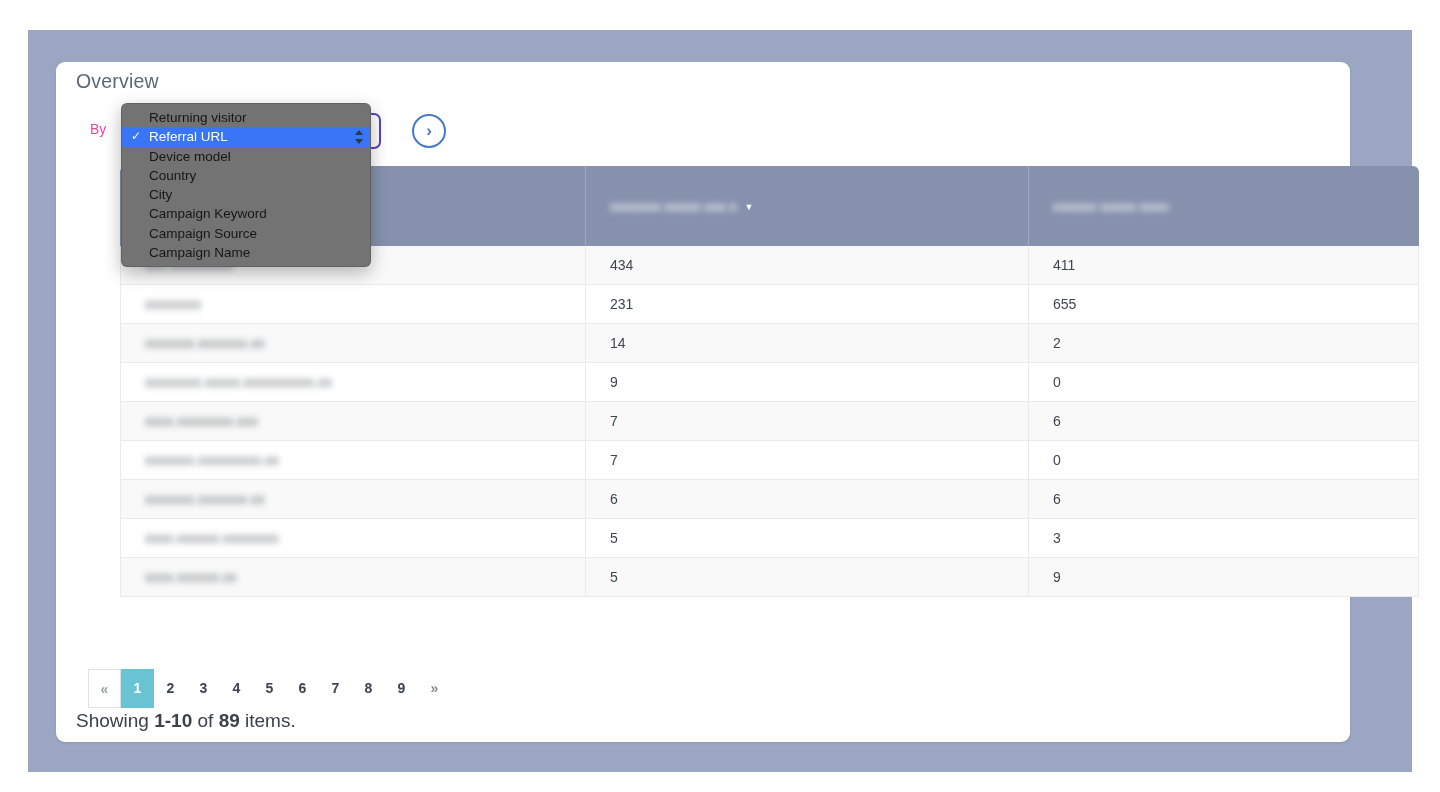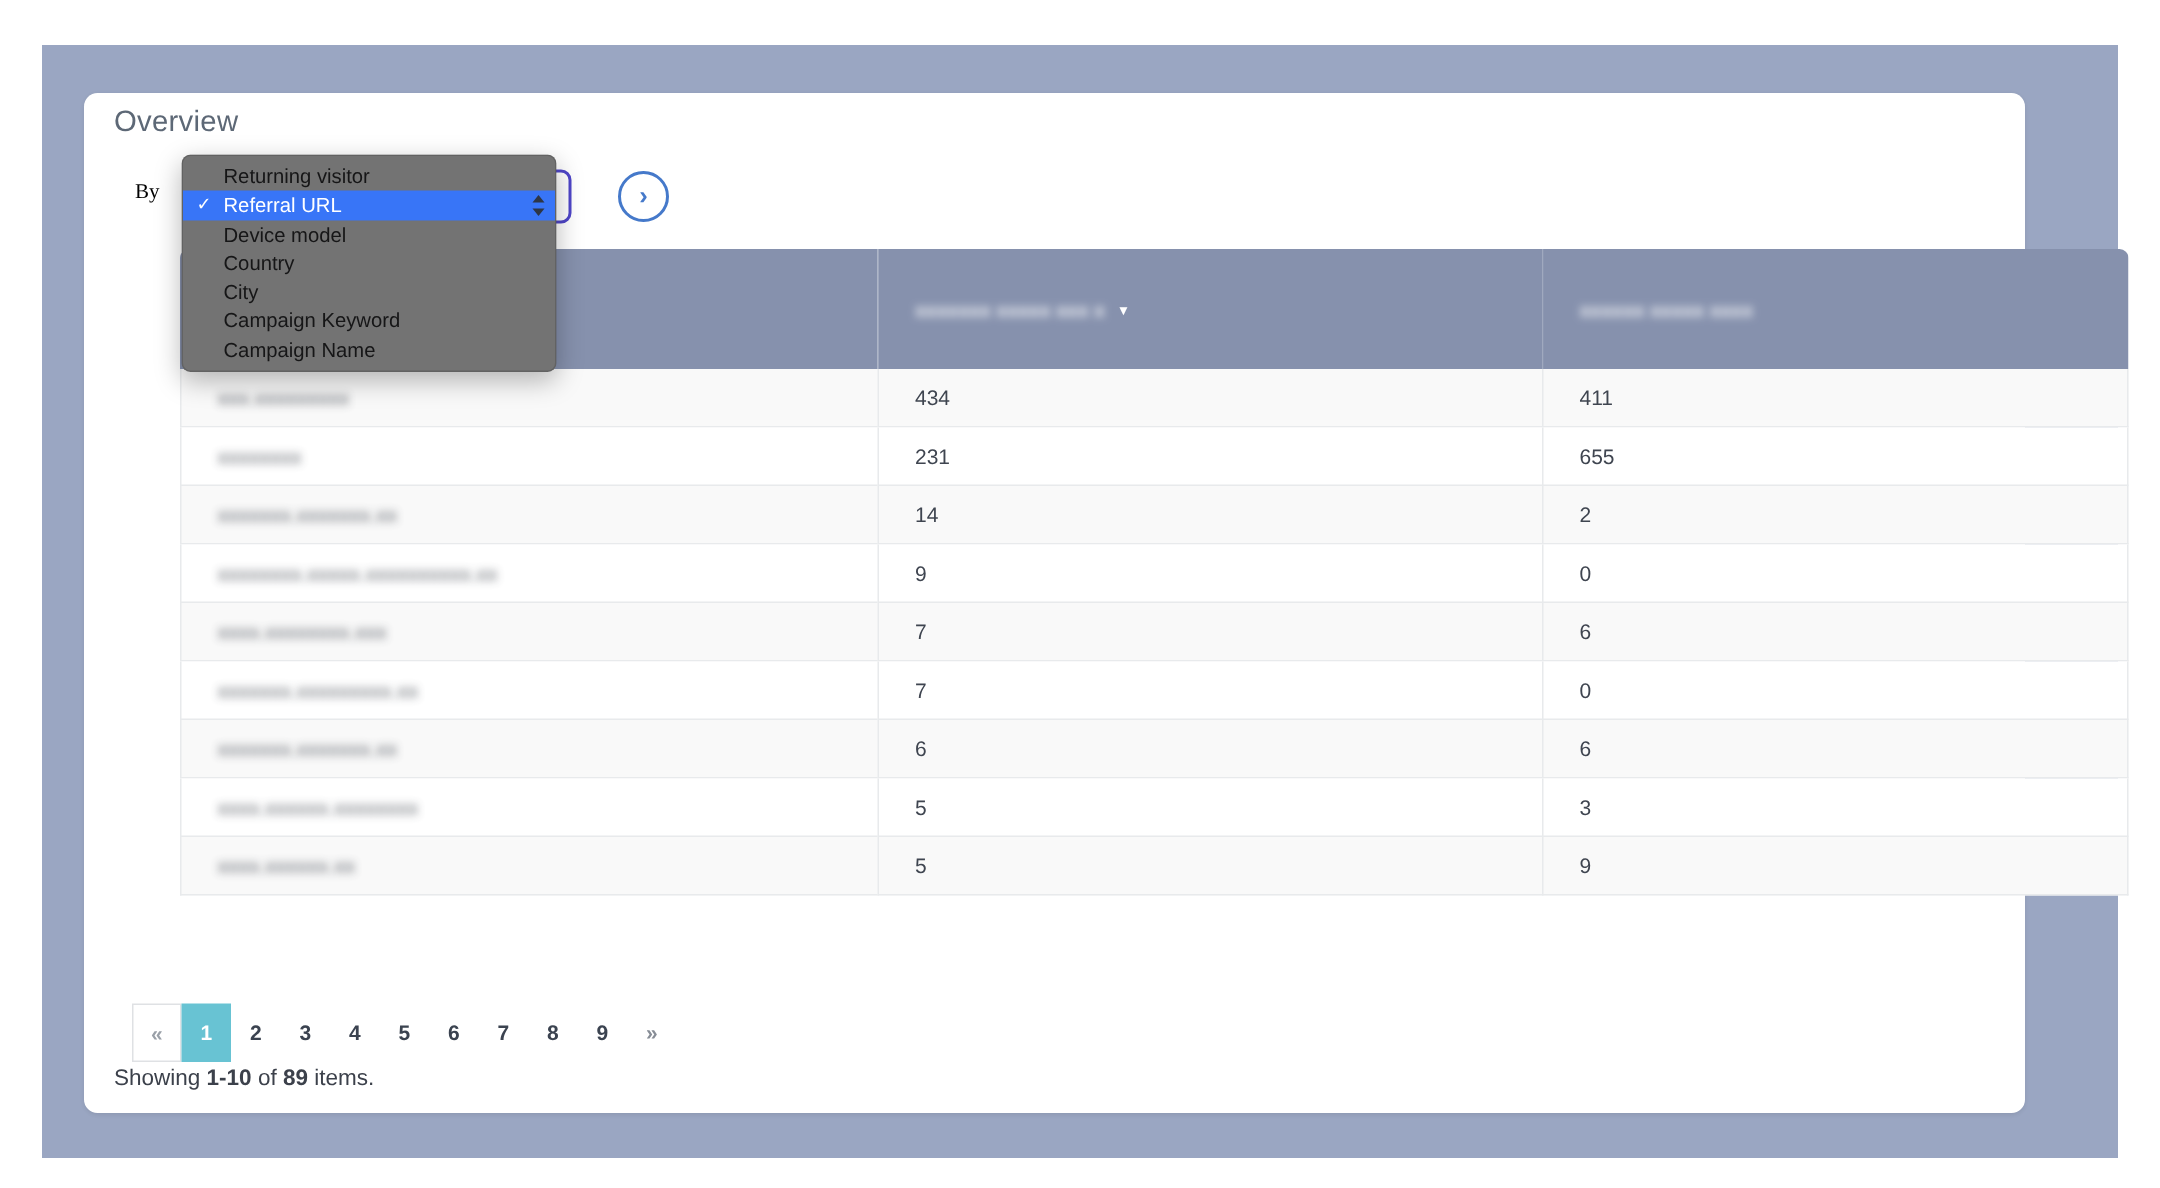--- a/index.html
+++ b/index.html
@@ -4,21 +4,21 @@
 <style>
   * { margin:0; padding:0; box-sizing:border-box; }
   html,body { width:1440px; height:792px; background:#ffffff; font-family:"Liberation Sans","DejaVu Sans",sans-serif; overflow:hidden; }
 
   .panel { position:absolute; left:28px; top:30px; width:1384px; height:742px; background:#9aa6c2; }
   .card  { position:absolute; left:28px; top:32px; width:1294px; height:680px; background:#ffffff; border-radius:9px; box-shadow:0 1px 3px rgba(0,0,0,.08); }
 
   .page-title { position:absolute; left:20px; top:8px; font-size:19.5px; color:#5d6876; letter-spacing:.2px; }
 
   
-  .by-label { position:absolute; left:34px; top:59px; font-size:14px; color:#000000;font-family:Liberation Serif, serif; }
+  .by-label { position:absolute; left:34px; top:59px; font-size:14px; color:#ec4899; }
   .select-box { position:absolute; left:84px; top:51px; width:241px; height:36px; background:#fff; border:2px solid #4f46c9; border-radius:7px; z-index:5; }
   .go-button { position:absolute; left:356px; top:52px; width:34px; height:34px; border:2px solid #4579ca; border-radius:50%; background:#fff; display:flex; align-items:center; justify-content:center; z-index:6; cursor:pointer; }
   .go-button .chev { color:#4579ca; font-size:17px; font-weight:bold; line-height:1; transform:translatey(-1px); }
 
   
   .dropdown { position:absolute; left:65px; top:41px; width:250px; background:#737373; border:1px solid rgba(0,0,0,.14); border-radius:6px; box-shadow:0 6px 18px rgba(0,0,0,.28); padding:4px 0; z-index:50; }
   .dd-item { position:relative; height:19.3px; line-height:19.3px; font-size:13.5px; color:#161617; padding-left:27px; white-space:nowrap; cursor:pointer; }
   .dd-item .check { position:absolute; left:9px; top:0; visibility:hidden; font-size:12px; }
   .dd-item.selected { background:#3875f7; color:#ffffff; }
   .dd-item.selected .check { visibility:visible; color:#fff; }
@@ -43,21 +43,21 @@
   .blur-light { filter:blur(3px); color:#ffffff; opacity:.9; }
   .sort-arrow { display:inline-block; margin-left:8px; font-size:9px; color:#ffffff; vertical-align:1px; }
 
   
   .pagination { position:absolute; left:32px; top:607px; display:flex; height:39px; }
   .pg-item { width:33px; height:39px; line-height:39px; text-align:center; font-size:14px; font-weight:bold; color:#3b4350; cursor:pointer; }
   .pg-item.prev { background:#fff; border:1px solid #dfe1e4; color:#9aa0a8; font-weight:bold; }
   .pg-item.next { color:#878d96; }
   .pg-item.page.active { background:#68c3d3; color:#ffffff; }
 
-  .showing { position:absolute; left:20px; top:648px; font-size:15px; color:#3c414b; }
+  .showing { position:absolute; left:20px; top:648px; font-size:19px; color:#3c414b; }
   .showing b { font-weight:bold; }
 </style>
 </head>
 <body>
 
 <div class="panel"></div>
 
 <div class="card" style="position:absolute; left:56px; top:62px;">
   <div class="page-title">Overview</div>
 
@@ -103,20 +103,25 @@
         <span>City</span>
         
       </div>
 
       <div class="dd-item">
         
         <span>Campaign Keyword</span>
         
       </div>
 
+      <div class="dd-item">
+        
+        <span>Campaign Source</span>
+        
+      </div>
 
       <div class="dd-item">
         
         <span>Campaign Name</span>
         
       </div>
 
   </div>
 
   <table class="data-table">

